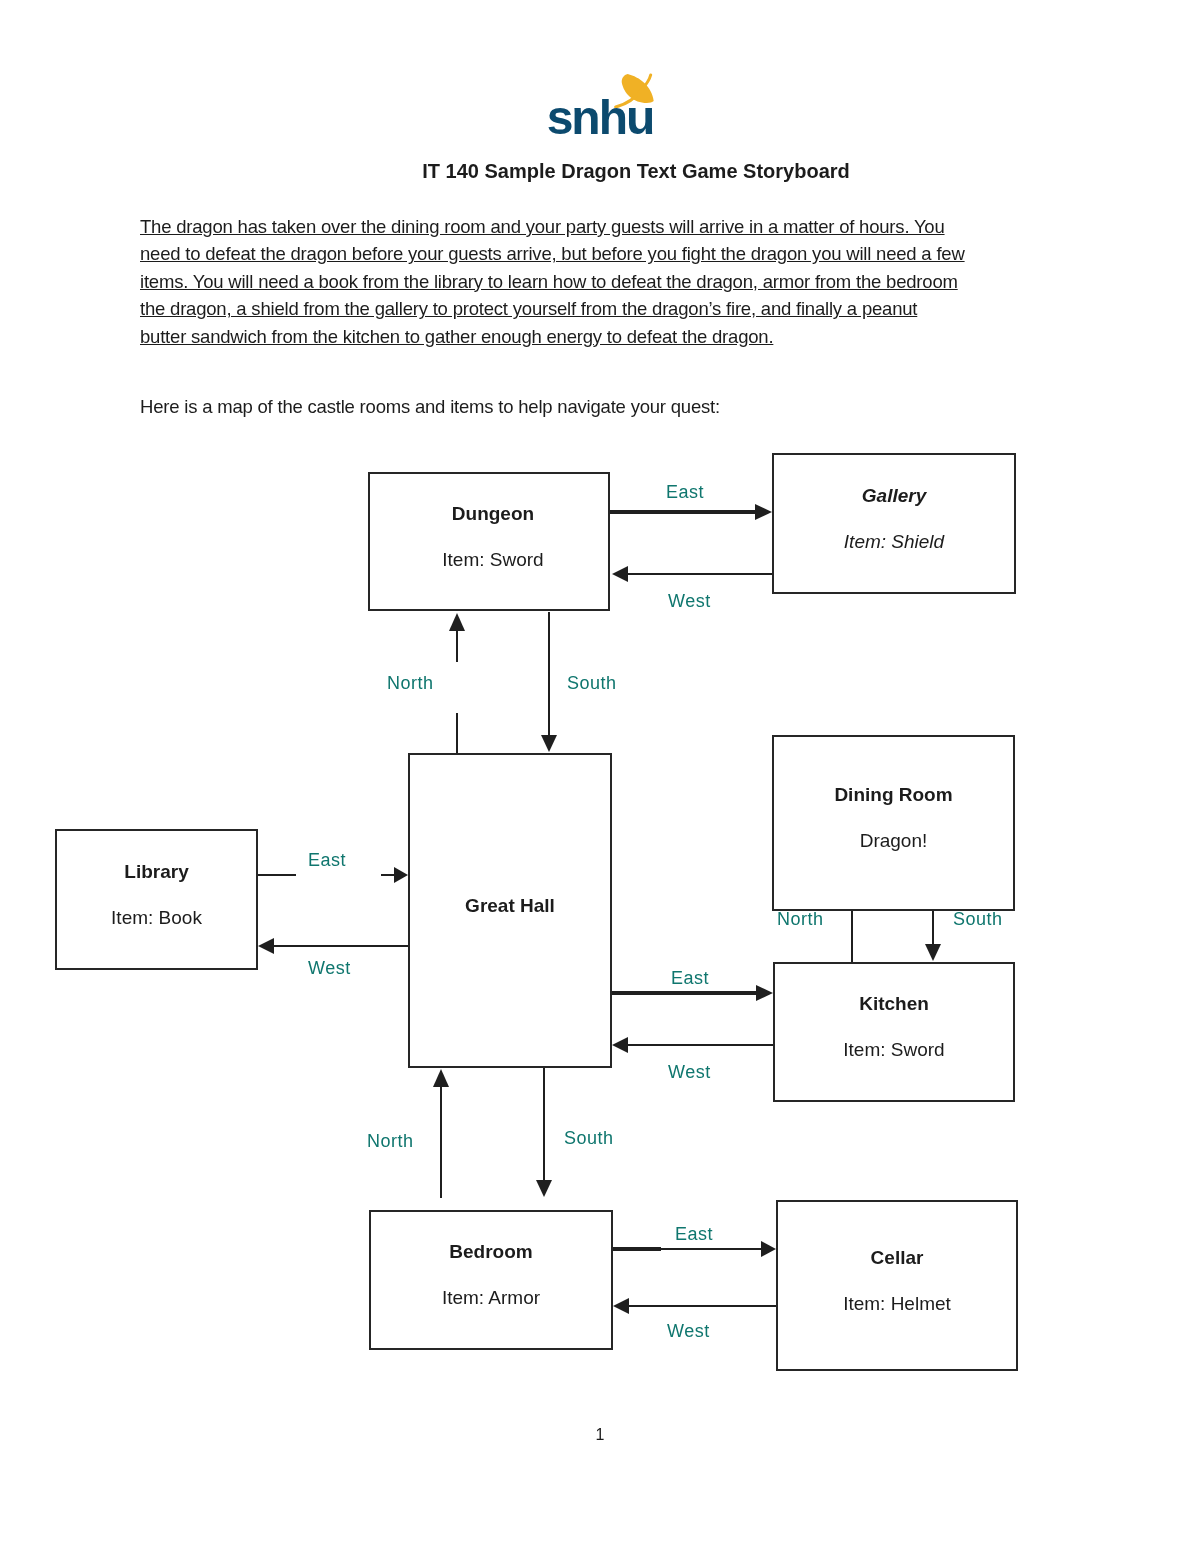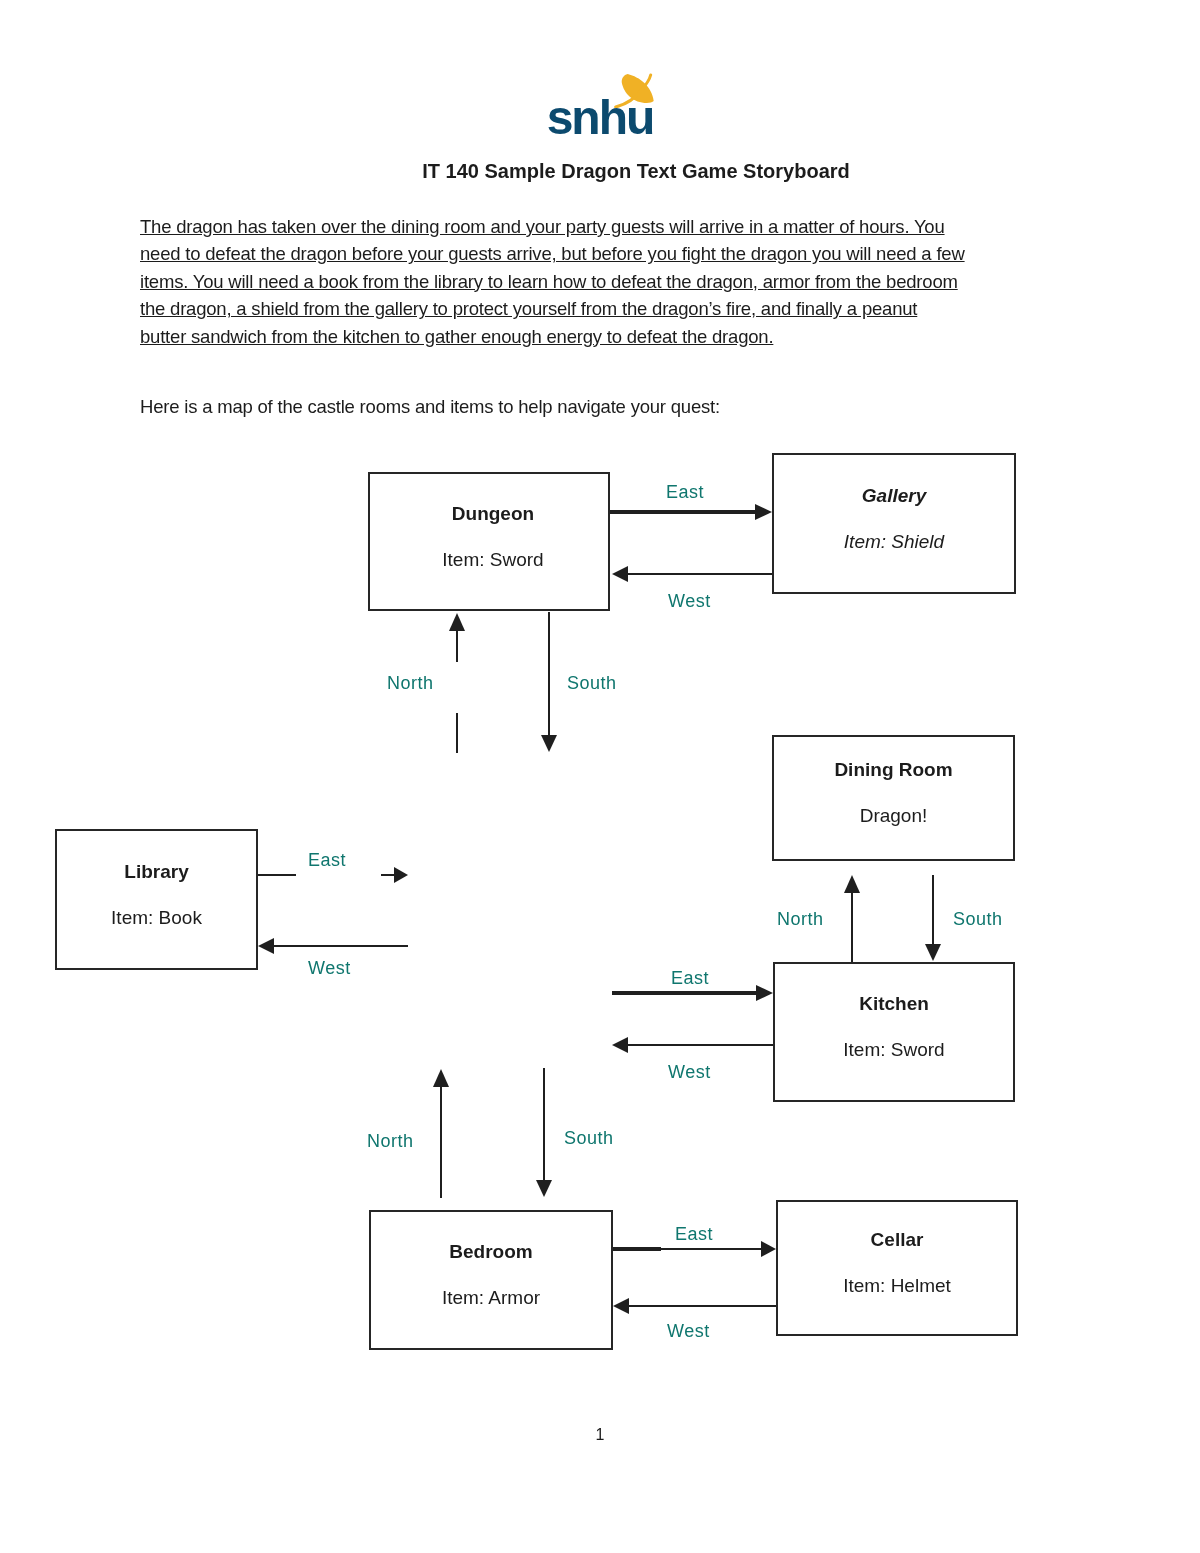--- a/index.html
+++ b/index.html
@@ -38,24 +38,24 @@
     gap:24px;padding-bottom:10px;text-align:center;
   }
   .room-name{font-size:19px;font-weight:700;}
   .room-item{font-size:19px;}
   .dir{position:absolute;font-size:18px;letter-spacing:0.5px;color:#0f766e;}
   
   .r-dungeon   {left:368px;top:472px;width:242px;height:139px;padding-left:8px;}
   .r-gallery   {left:772px;top:453px;width:244px;height:141px;font-style:italic;}
   .r-library   {left:55px; top:829px;width:203px;height:141px;}
   .r-greathall {left:408px;top:753px;width:204px;height:315px;}
-  .r-dining    {left:772px;top:735px;width:243px;height:126px;}
+  .r-dining    {left:772px;top:735px;width:243px;height:176px;}
   .r-kitchen   {left:773px;top:962px;width:242px;height:140px;}
   .r-bedroom   {left:369px;top:1198px;width:244px;height:140px;margin-top:12px;}
-  .r-cellar    {left:776px;top:1200px;width:242px;height:136px;}
+  .r-cellar    {left:776px;top:1200px;width:242px;height:171px;}
   
   .pagenum{position:absolute;top:1426px;left:0;width:100%;
     text-align:center;font-size:16px;}
   svg line{stroke:#1f1f1f;}
   svg polygon{fill:#1f1f1f;}
 </style>
 </head>
 <body>
 
 <div class="page">
@@ -160,20 +160,23 @@
     <div class="room-name">Dungeon</div>
     <div class="room-item">Item: Sword</div>
   </div>
   <div class="room r-gallery">
     <div class="room-name">Gallery</div>
     <div class="room-item">Item: Shield</div>
   </div>
   <div class="room r-library">
     <div class="room-name">Library</div>
     <div class="room-item">Item: Book</div>
+  </div>
+  <div class="room r-greathall">
+    <div class="room-name">Great Hall</div>
   </div>
   <div class="room r-dining">
     <div class="room-name">Dining Room</div>
     <div class="room-item">Dragon!</div>
   </div>
   <div class="room r-kitchen">
     <div class="room-name">Kitchen</div>
     <div class="room-item">Item: Sword</div>
   </div>
   <div class="room r-bedroom">

